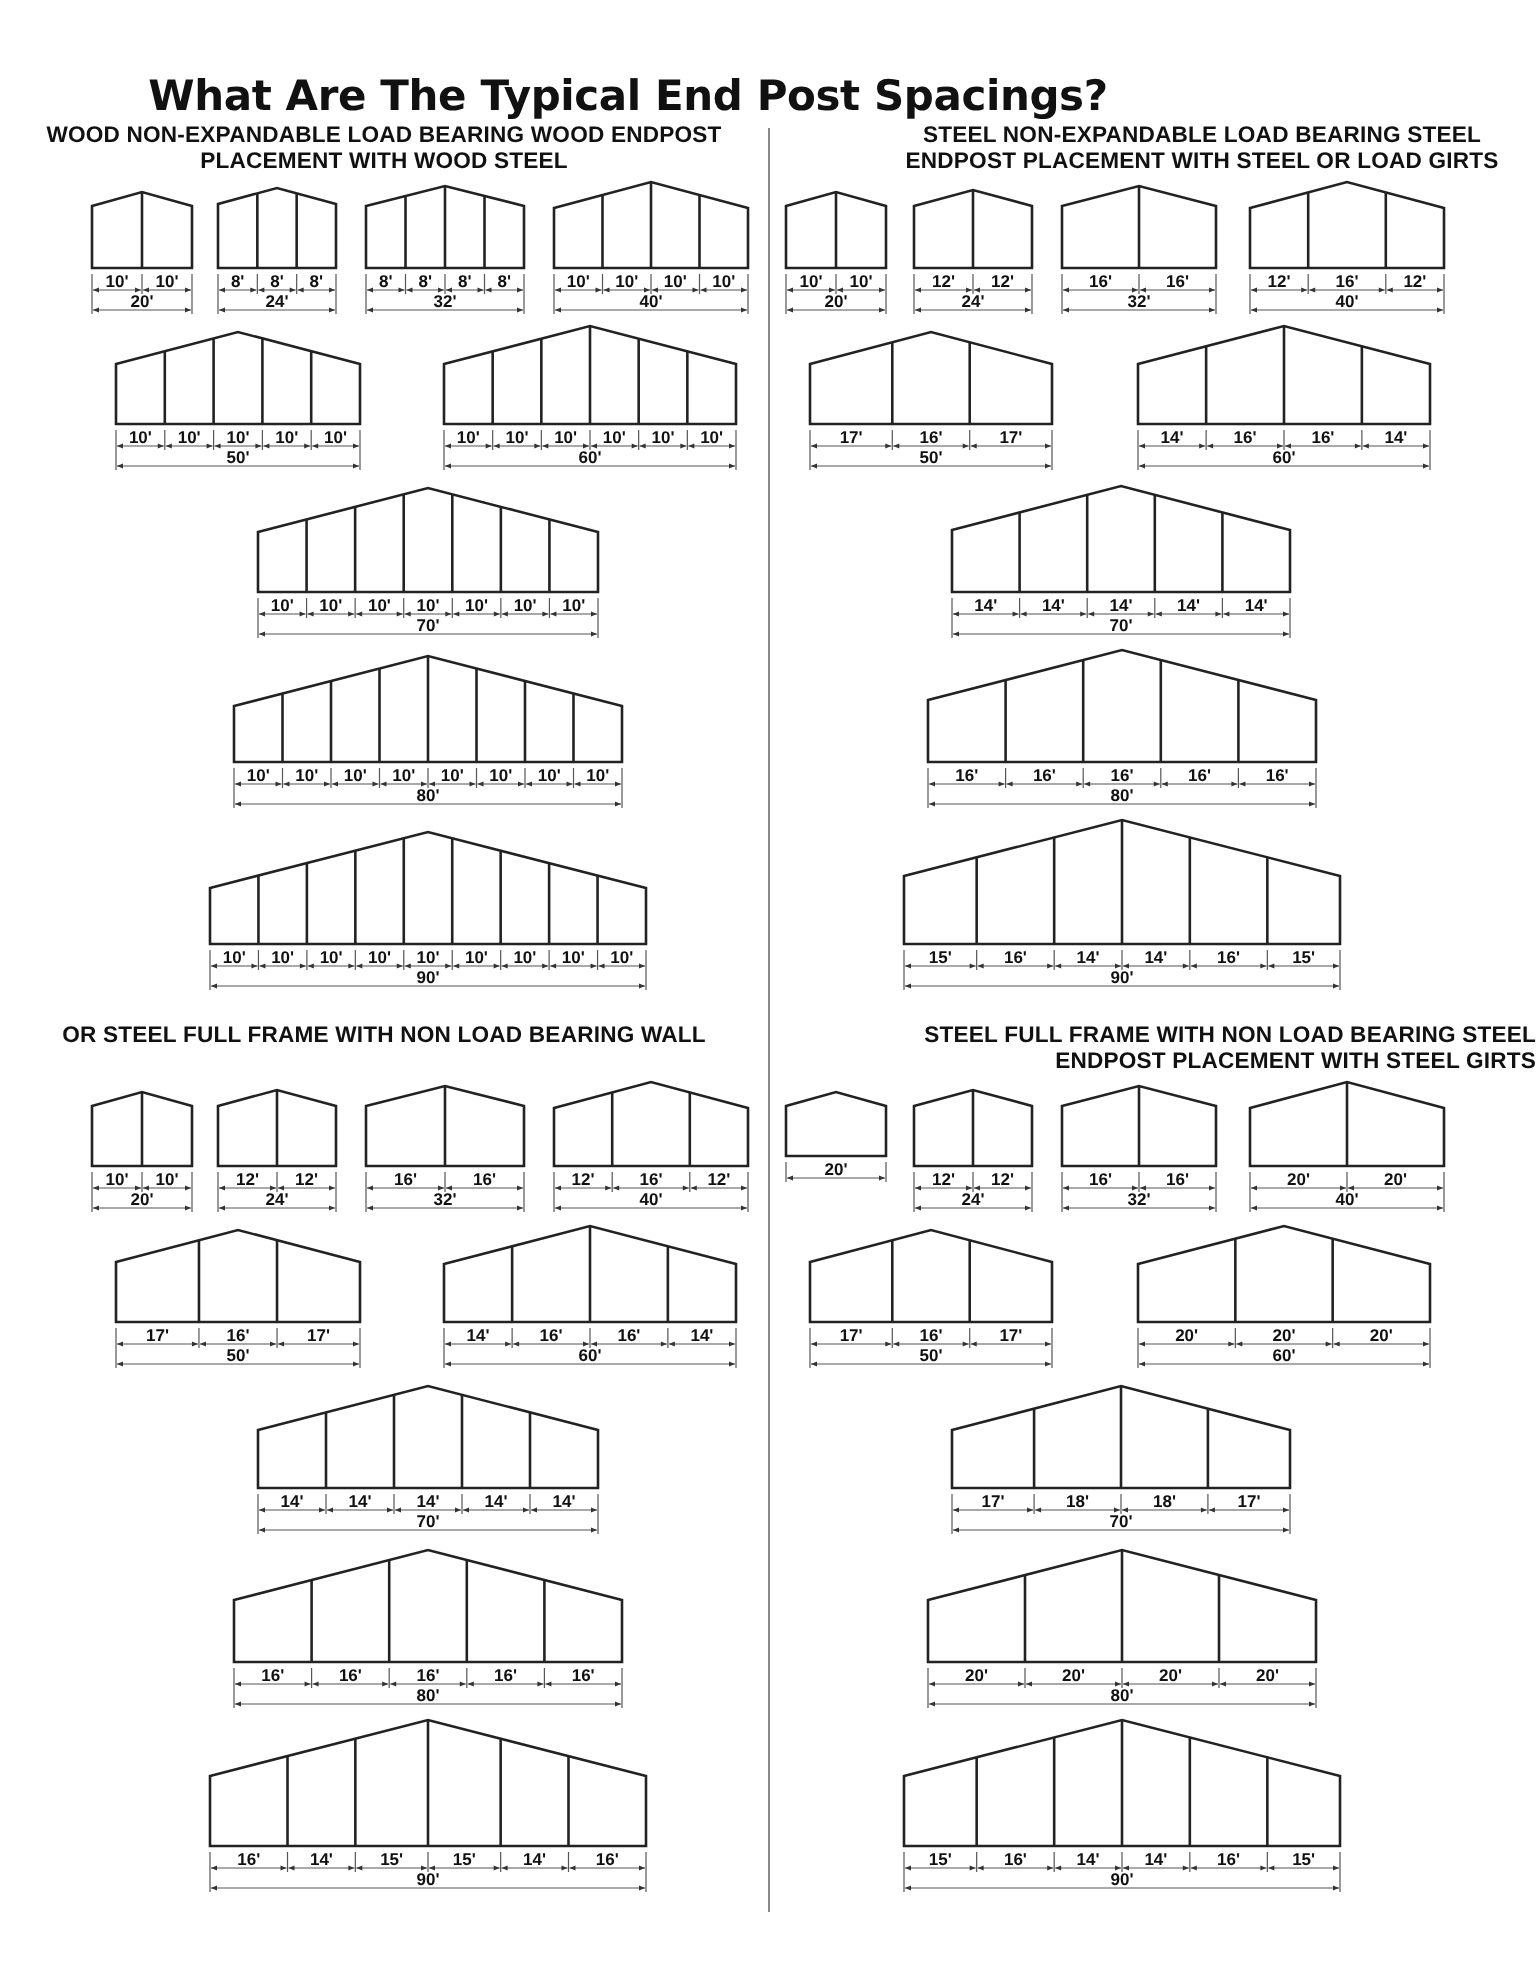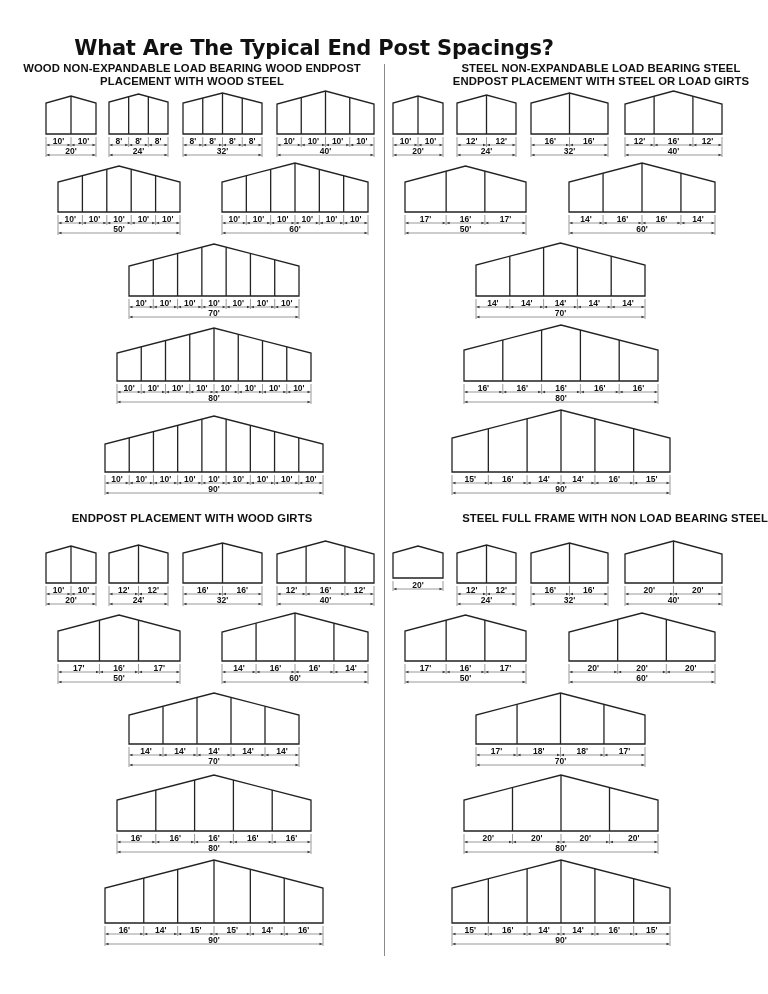--- a/index.html
+++ b/index.html
@@ -18,24 +18,25 @@
 
 <div class="section-header" style="left:0;top:62px;">
   <div>WOOD NON-EXPANDABLE LOAD BEARING WOOD ENDPOST</div>
   <div>PLACEMENT WITH WOOD STEEL</div>
 </div>
 <div class="section-header" style="left:384px;top:62px;margin-left:25px;">
   <div>STEEL NON-EXPANDABLE LOAD BEARING STEEL</div>
   <div>ENDPOST PLACEMENT WITH STEEL OR LOAD GIRTS</div>
 </div>
 <div class="section-header" style="left:0;top:512px;">
-  <div>ENDPOST PLACEMENT WITH WOOD GIRTS</div>
+  <div>OR STEEL FULL FRAME WITH NON LOAD BEARING WALL</div>
 </div>
 <div class="section-header" style="left:384px;top:512px;text-align:right;">
   <div>STEEL FULL FRAME WITH NON LOAD BEARING STEEL</div>
+  <div>ENDPOST PLACEMENT WITH STEEL GIRTS</div>
 </div>
 
 <div id="diagrams">
     <svg width="52" height="66" viewBox="-1 -1 52 66" class="diag" style="left: 45px; top: 95px;">
       <path d="M0 38 L0 7 L25 0 L50 7 L50 38 Z" fill="none" stroke="#222" stroke-width="1.3" stroke-linejoin="miter"></path>
       <line x1="25" y1="0" x2="25" y2="38" stroke="#222" stroke-width="1.3"></line>
       <line x1="0" y1="41" x2="0" y2="51" stroke="#555" stroke-width="0.6"></line>
       <line x1="25" y1="41" x2="25" y2="51" stroke="#555" stroke-width="0.6"></line>
       <line x1="50" y1="41" x2="50" y2="51" stroke="#555" stroke-width="0.6"></line>
       <line x1="0.5" y1="49" x2="24.5" y2="49" stroke="#555" stroke-width="0.6"></line>

